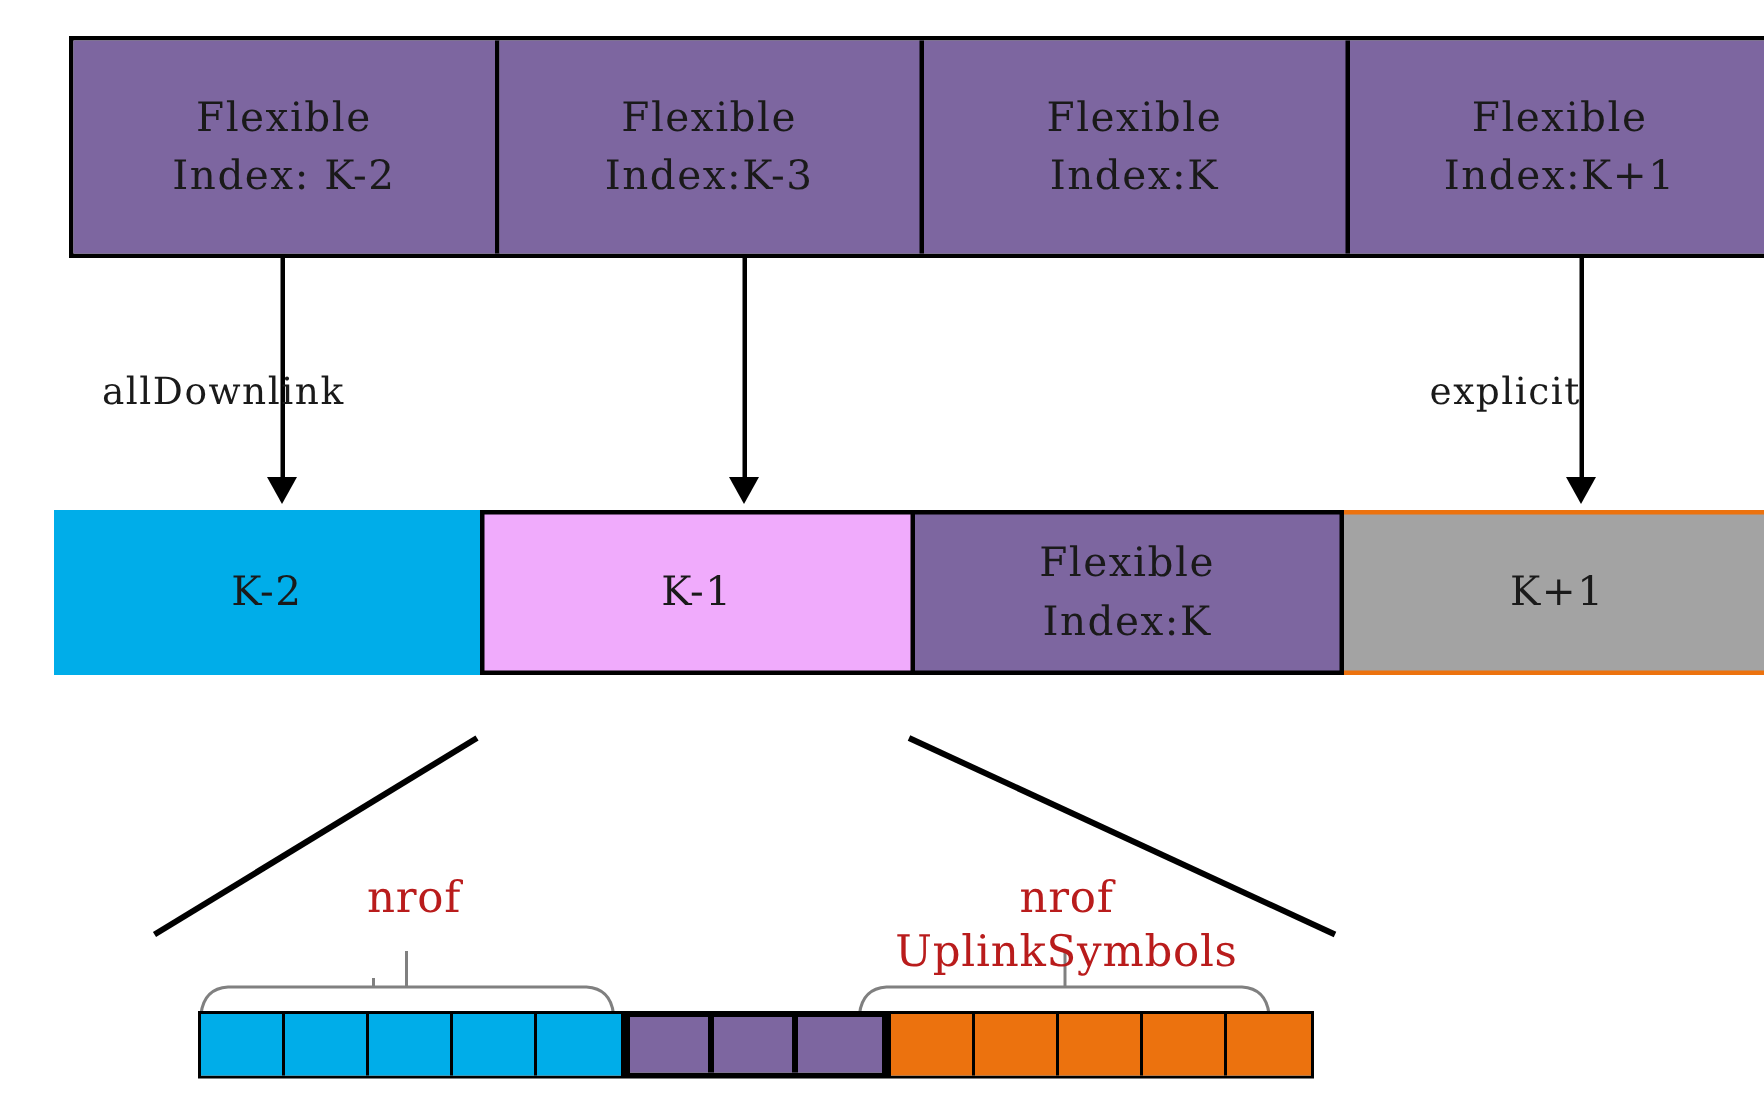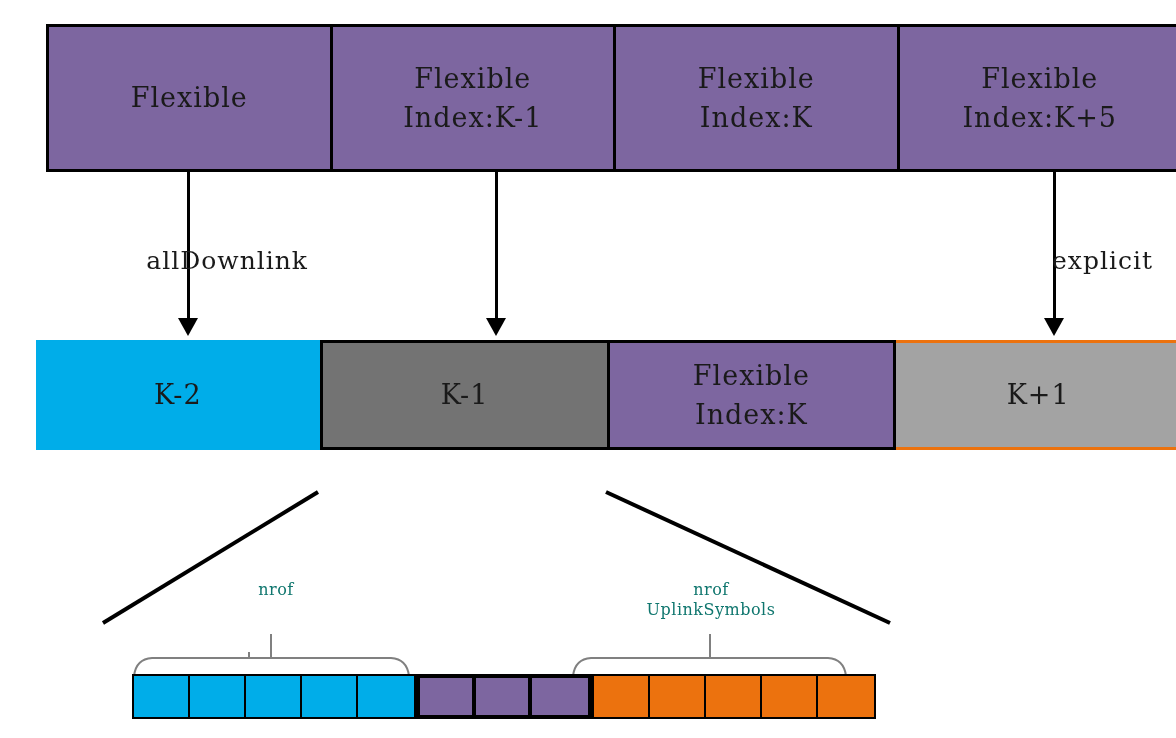--- a/index.html
+++ b/index.html
@@ -45,21 +45,21 @@
     border-left:10px solid transparent;
     border-right:10px solid transparent;
     border-top:18px solid #000;
   }
   .arrow-label{
     position:absolute;
     font-size:25px;
     color:#1a1a1a;
     letter-spacing:1px;
     white-space:nowrap;
-    text-align:right;
+    text-align:left;
   }
 
   
   .midrow{
     position:absolute;left:8px;top:340px;width:1144px;height:110px;
     display:flex;
     box-sizing:border-box;
   }
   .midcell{
     flex:1 1 0;
@@ -69,30 +69,30 @@
     color:#1a1a1a;
     font-size:27px;
     line-height:1.45;
     letter-spacing:1px;
     white-space:pre;
     text-align:center;
     border-top:3px solid #000;
     border-bottom:3px solid #000;
   }
   .midcell.c-dl{background:#00ade9;border-top-color:#00ade9;border-bottom-color:#00ade9;}
-  .midcell.c-mix{background:#737373;border-left:3px solid #000;border-right:3px solid #000;}
+  .midcell.c-mix{background:#f0abfc;border-left:3px solid #000;border-right:3px solid #000;}
   .midcell.c-flex{background:#7d66a0;border-right:3px solid #000;}
   .midcell.c-ul{background:#a3a3a3;border-top-color:#ec720e;border-bottom-color:#ec720e;}
   .midcell .l1,.midcell .l2{display:block;}
 
   
   .brace-label{
     position:absolute;
-    font-size:16px;
-    color:#0f766e;
+    font-size:29px;
+    color:#b91c1c;
     letter-spacing:.5px;
     text-align:center;
     white-space:nowrap;
     line-height:1.25;
   }
   .brace-label .l1,.brace-label .l2{display:block;}
 
   
   .symrow{position:absolute;left:104px;top:674px;height:45px;display:flex;}
   .symgroup{display:flex;box-sizing:border-box;}
@@ -109,32 +109,33 @@
   svg.overlay{position:absolute;left:0;top:0;width:1176px;height:738px;pointer-events:none;}
 </style>
 </head>
 <body>
 
 <div id="stage">
 
   <div class="toprow">
     <div class="topcell">
       <span class="l1">Flexible</span>
-    </div>
-    <div class="topcell">
-      <span class="l1">Flexible</span>
-      <span class="l2">Index:K-1</span>
+      <span class="l2">Index: K-2</span>
+    </div>
+    <div class="topcell">
+      <span class="l1">Flexible</span>
+      <span class="l2">Index:K-3</span>
     </div>
     <div class="topcell">
       <span class="l1">Flexible</span>
       <span class="l2">Index:K</span>
     </div>
     <div class="topcell">
       <span class="l1">Flexible</span>
-      <span class="l2">Index:K+5</span>
+      <span class="l2">Index:K+1</span>
     </div>
   </div>
 
   <div class="arrow-line" style="left:159px;top:172px;height:150px;"></div>
   <div class="arrow-head" style="left:150px;top:318px;"></div>
   <div class="arrow-label" style="left:40px;top:246px;width:240px;">allDownlink</div>
 
   <div class="arrow-line" style="left:467px;top:172px;height:150px;"></div>
   <div class="arrow-head" style="left:458px;top:318px;"></div>
 

